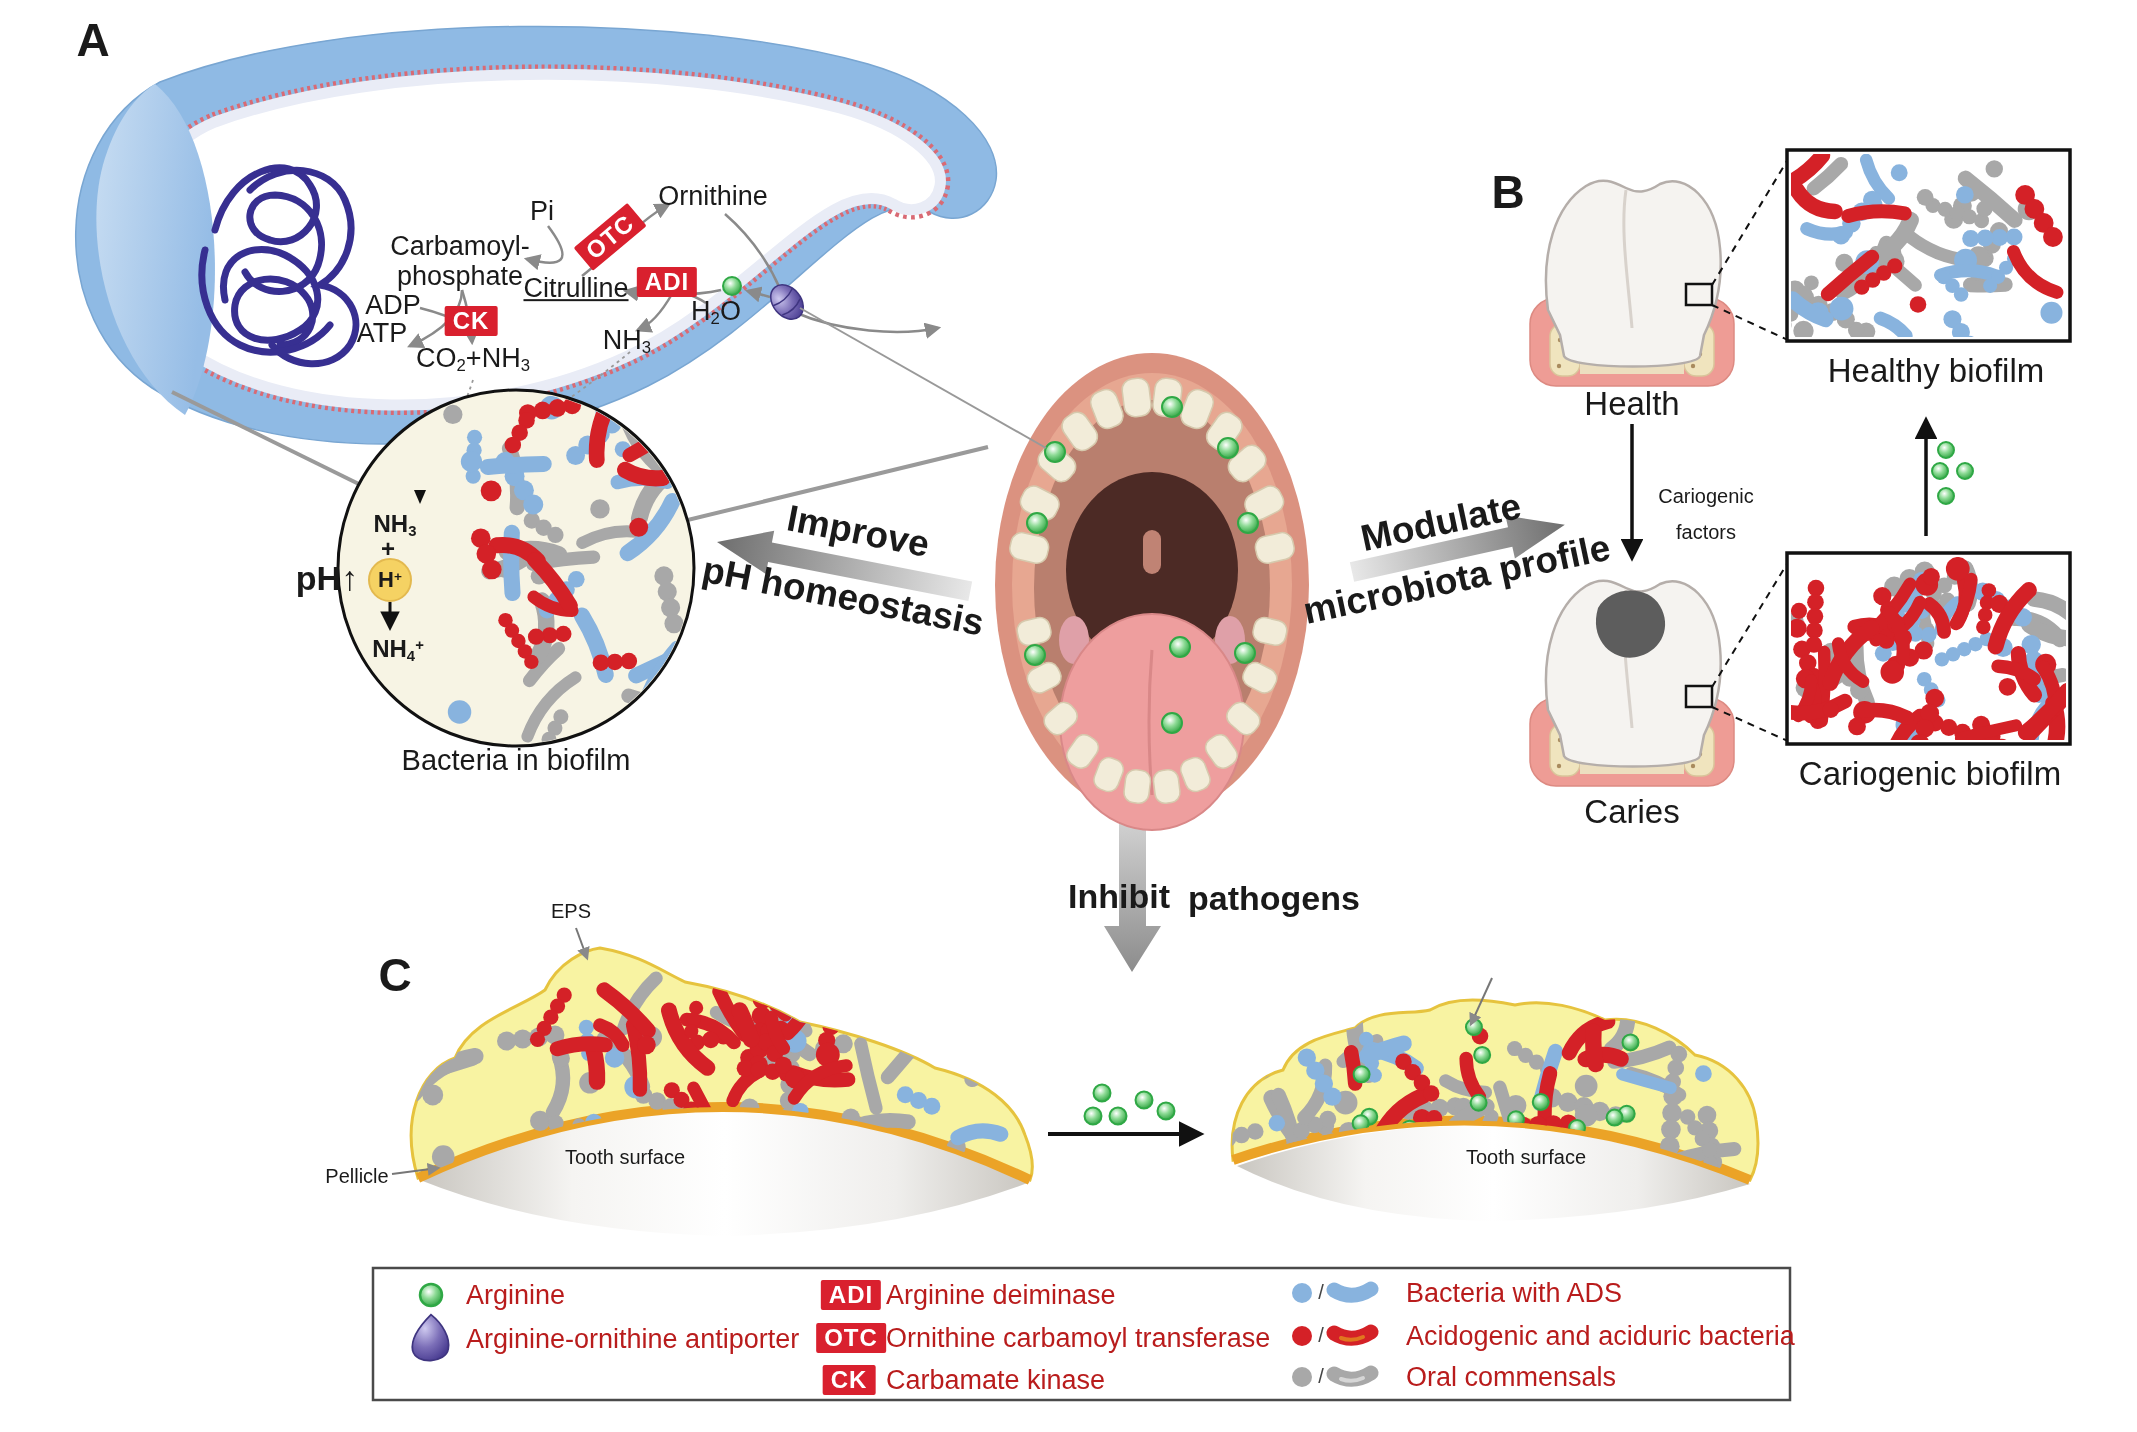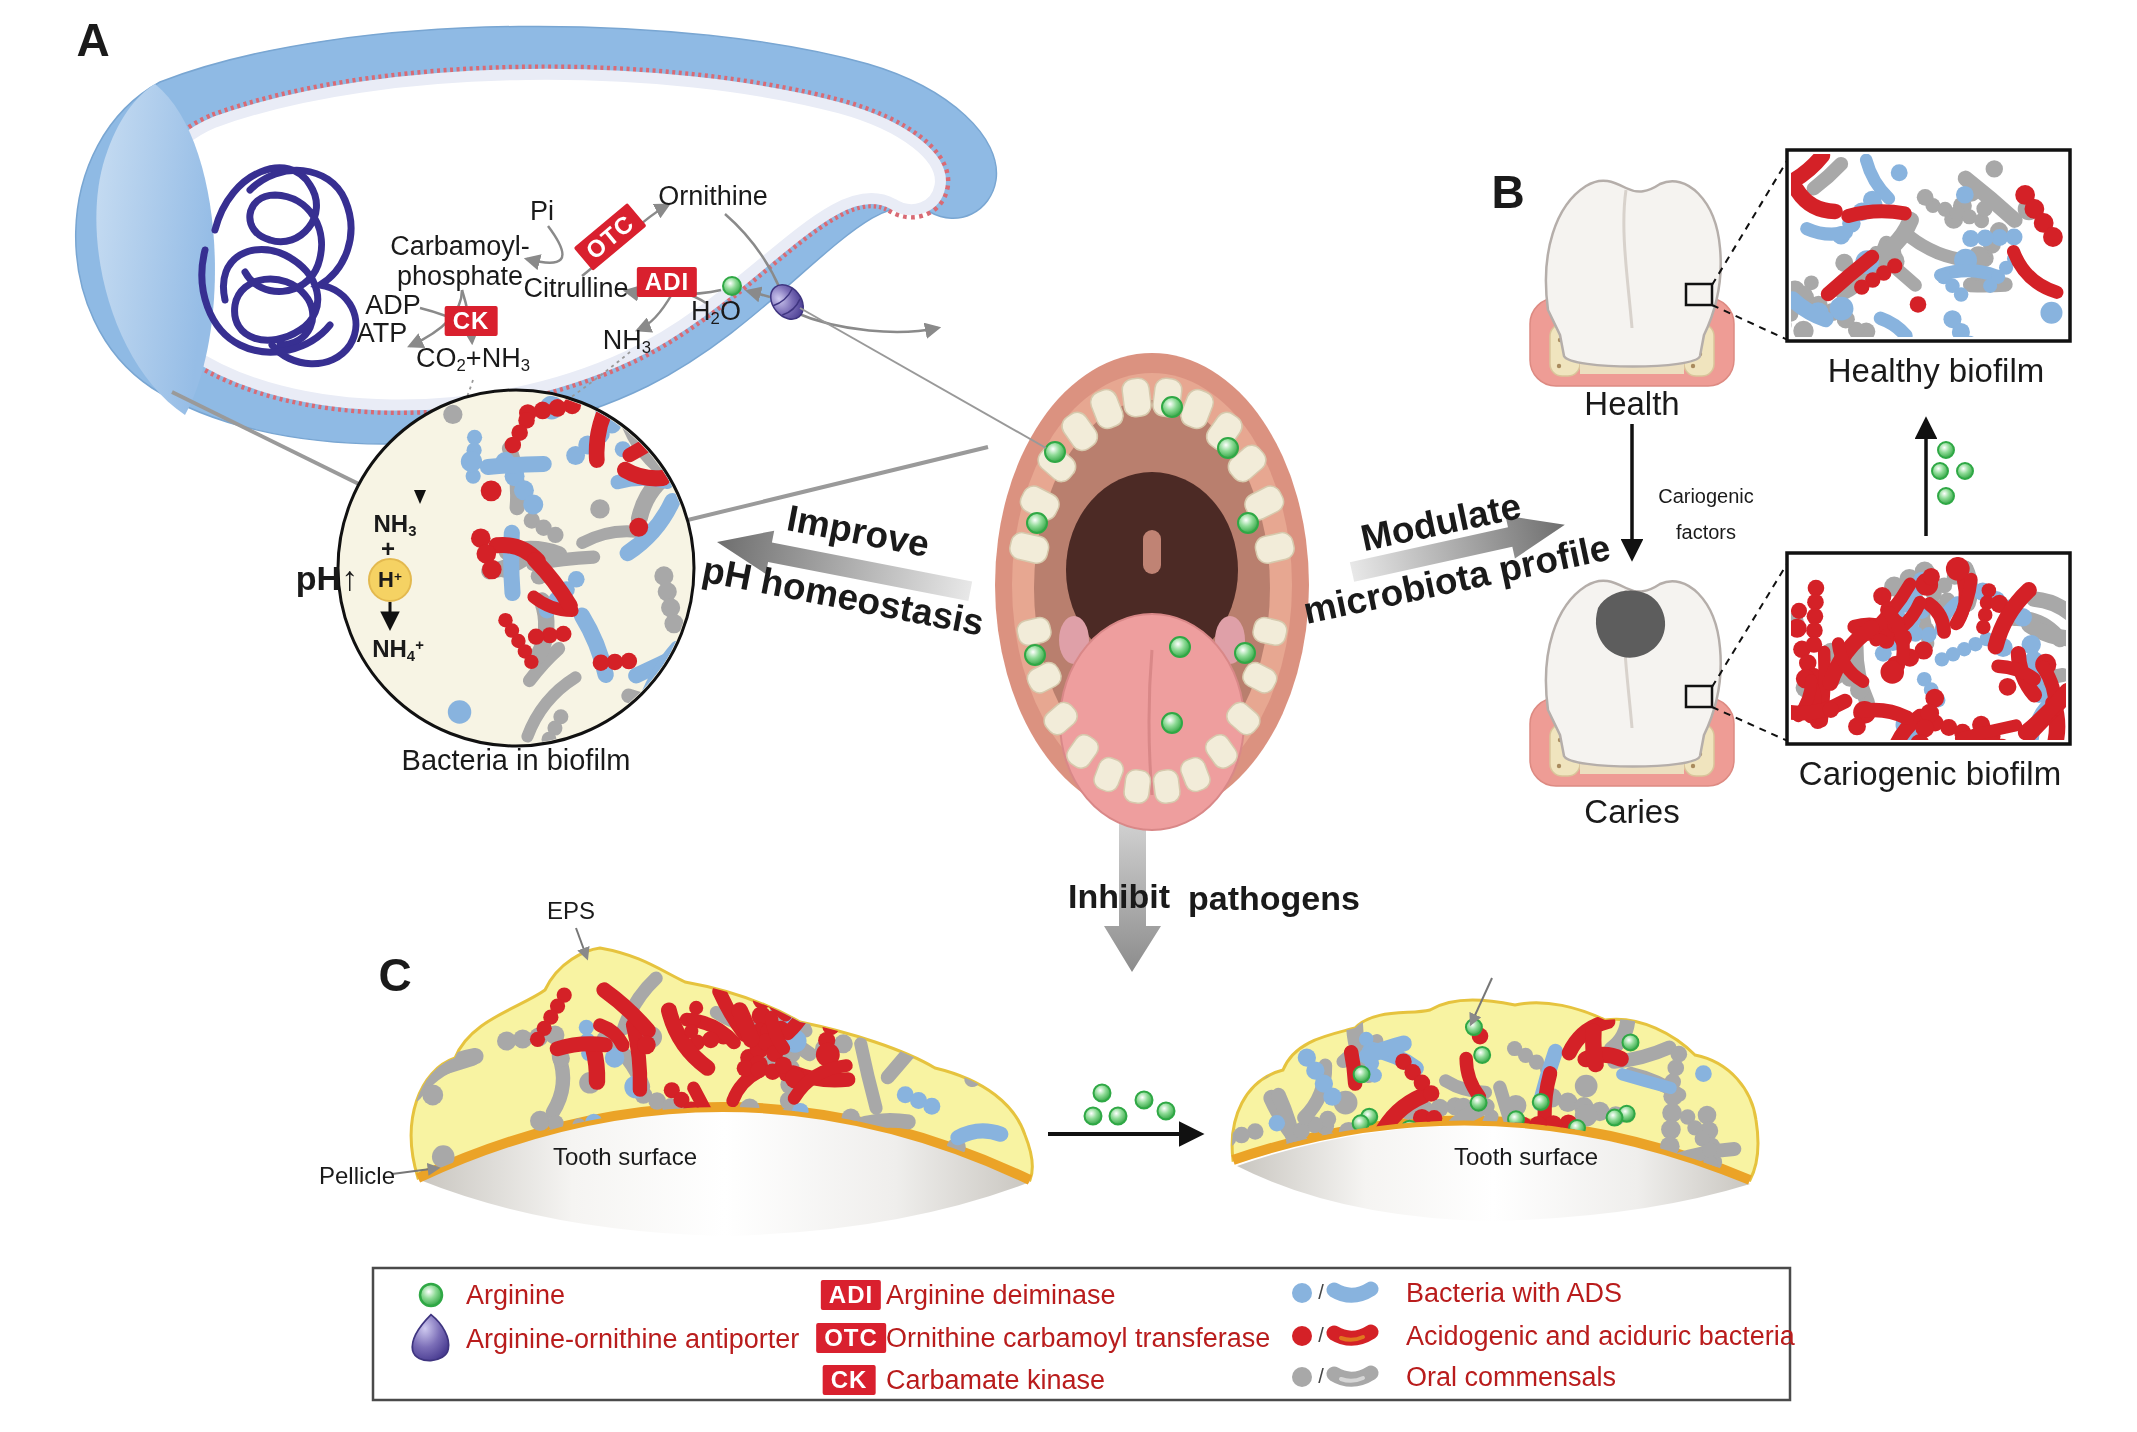--- a/index.html
+++ b/index.html
@@ -8,21 +8,21 @@
   #art{position:absolute;left:0;top:0;}
   .lbl{position:absolute;transform:translate(-50%,-50%);white-space:nowrap;color:#1a1a1a;line-height:1.1;}
   .lblL{position:absolute;transform:translate(0,-50%);white-space:nowrap;color:#b91c1c;}
   .b{font-weight:bold;}
   .f46{font-size:46px;font-weight:bold;}
   .f37{font-size:37px;}
   .f34{font-size:34px;margin-left:34px;}
   .f33{font-size:33px;}
   .f30{font-size:20px;}
   .f29{font-size:29px;}
-  .f28{font-size:24px;}
+  .f28{font-size:20px;}
   .f27{font-size:27px;}
   .f24{font-size:24px;}
   .f22{font-size:22px;}
   .lbl sub,.lblL sub{font-size:.62em;vertical-align:-0.25em;}
   .lbl sup,.lblL sup{font-size:.62em;vertical-align:0.45em;}
   .badge{position:absolute;transform:translate(-50%,-50%);background:#d9202e;color:#fff;
          font-weight:bold;font-size:24px;padding:1px 8px;border-radius:2px;letter-spacing:1px;}
   .rot11{transform:translate(-50%,-50%) rotate(11deg);}
   .rotm12{transform:translate(-50%,-50%) rotate(-12deg);}
   .rotOTC{transform:translate(-50%,-50%) rotate(-40deg);}
@@ -888,21 +888,21 @@
   </g>
 </svg>
 
 <div class="lbl f46" style="left:93px;top:40px;">A</div>
 <div class="lbl f46" style="left:1508px;top:192px;">B</div>
 <div class="lbl f46" style="left:395px;top:975px;">C</div>
 
 <div class="lbl f27" style="left:542px;top:212px;">Pi</div>
 <div class="lbl f27" style="left:713px;top:197px;">Ornithine</div>
 <div class="lbl f27 ctr" style="left:460px;top:262px;"><span>Carbamoyl-</span><br><span>phosphate</span></div>
-<div class="lbl f27" style="left:576px;top:289px;">Citrulline</div>
+<div class="lbl f27" style="left:576px;top:289px;text-decoration:underline;">Citrulline</div>
 <div class="lbl f27" style="left:393px;top:306px;">ADP</div>
 <div class="lbl f27" style="left:382px;top:334px;">ATP</div>
 <div class="lbl f27" style="left:473px;top:360px;"><span>CO</span><sub>2</sub><span>+NH</span><sub>3</sub></div>
 <div class="lbl f27" style="left:627px;top:342px;"><span>NH</span><sub>3</sub></div>
 <div class="lbl f27" style="left:716px;top:313px;"><span>H</span><sub>2</sub><span>O</span></div>
 <div class="badge rotOTC" style="left:610px;top:237px;">OTC</div>
 <div class="badge" style="left:667px;top:282px;">ADI</div>
 <div class="badge" style="left:471px;top:321px;">CK</div>
 
 <div class="lbl f34 b" style="left:293px;top:579px;">pH↑</div>

